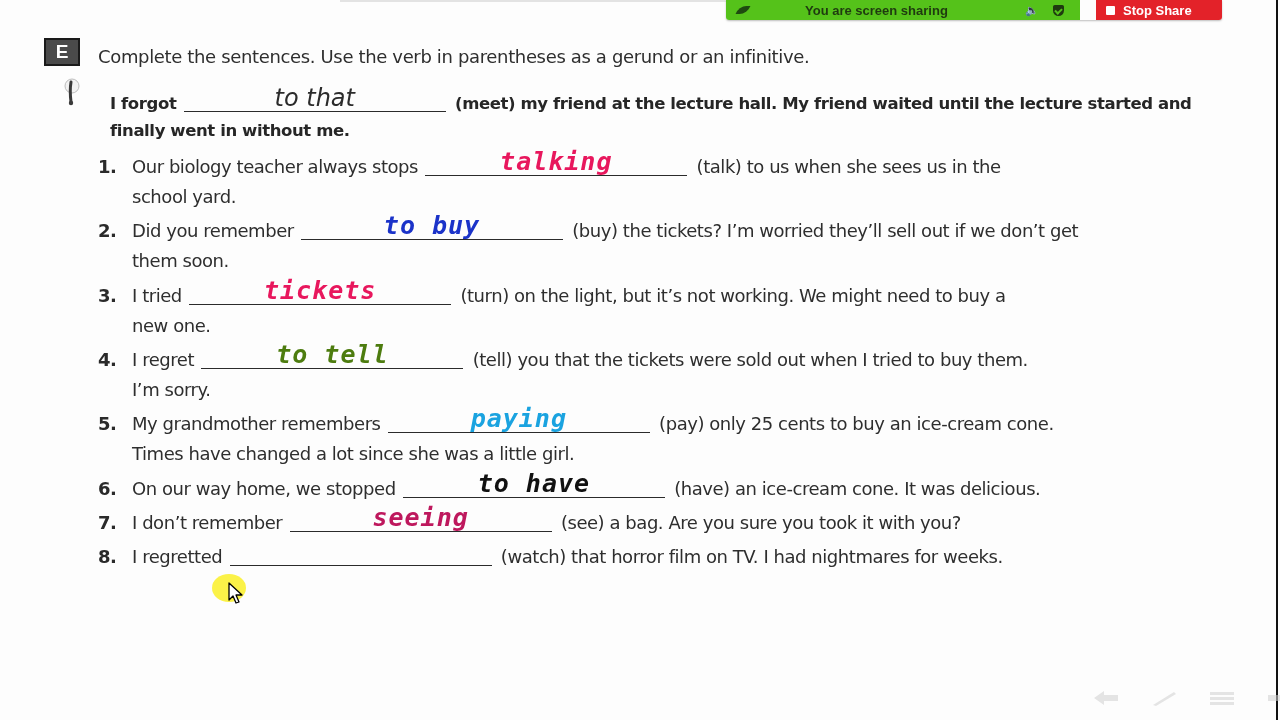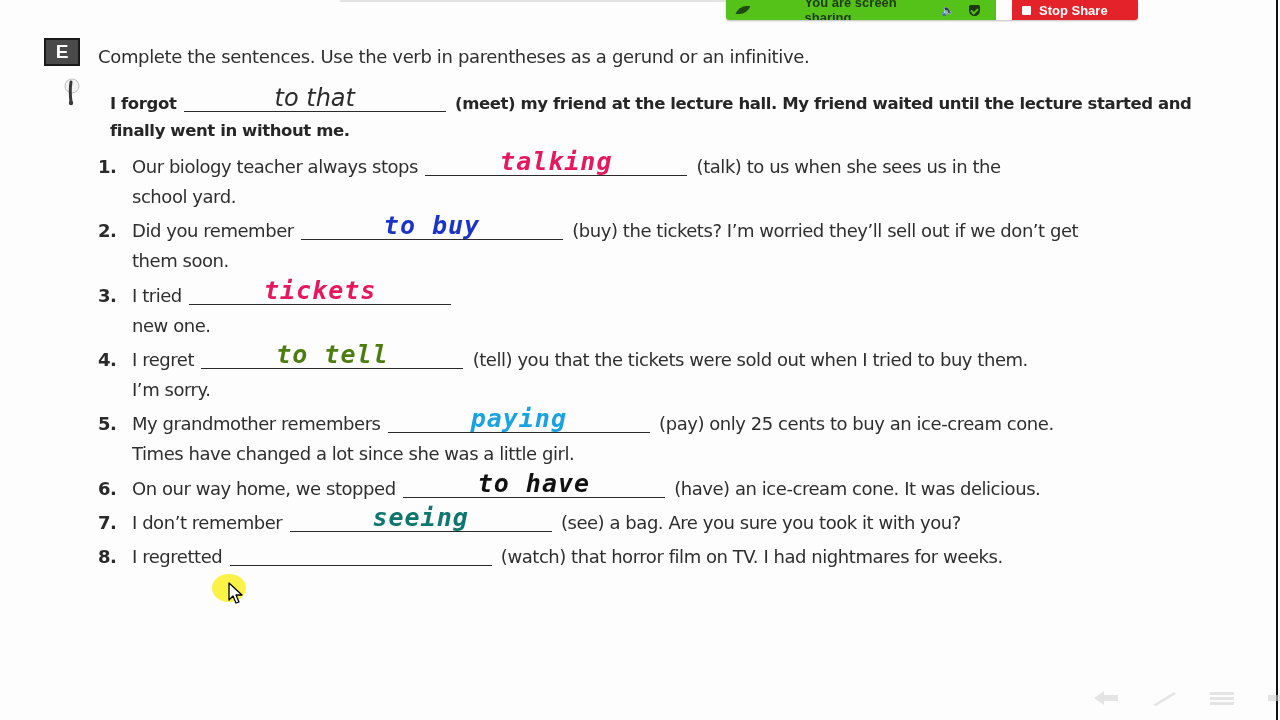--- a/index.html
+++ b/index.html
@@ -7,21 +7,21 @@
     width:1280px; height:720px; position:relative; overflow:hidden;
     background:#fdfdfd;
     font-family:"DejaVu Sans", sans-serif;
     color:#2b2b2b;
   }
   .top-edge { position:absolute; left:340px; top:0; width:386px; height:2px; background:#e3e3e3; }
   .right-edge { position:absolute; right:2px; top:0; width:2px; height:720px; background:#111; }
 
   
   .share-bar {
-    position:absolute; left:726px; top:0; width:412px; height:20px;
+    position:absolute; left:726px; top:0; width:496px; height:20px;
     display:flex; border-radius:0 0 3px 3px; overflow:hidden;
     box-shadow:0 1px 2px rgba(0,0,0,0.25);
   }
   .share-green {
     flex:1; background:#55c21a; display:flex; align-items:center;
     font-family:"Liberation Sans", sans-serif; font-weight:bold; font-size:13px; color:#1f3a10;
   }
   .share-green .leaf { width:12px; height:8px; margin-left:11px; background:#1f4a10;
     border-radius:8px 0 8px 0; transform:skewX(-20deg); }
   .share-green .share-text { margin-left:56px; }
@@ -137,21 +137,21 @@
       <span>(buy) the tickets? I’m worried they’ll sell out if we don’t get</span><br>
       <span>them soon.</span>
     </div>
   </div>
 
   <div class="item" style="top:129px;">
     <span class="num">3.</span>
     <div class="body">
       <span>I tried</span>
       <span class="blank"><span class="ans" style="color:#e8175d">tickets</span></span>
-      <br>
+      <span>(turn) on the light, but it’s not working. We might need to buy a</span><br>
       <span>new one.</span>
     </div>
   </div>
 
   <div class="item" style="top:193px;">
     <span class="num">4.</span>
     <div class="body">
       <span>I regret</span>
       <span class="blank"><span class="ans" style="color:#4d7c0f">to tell</span></span>
       <span>(tell) you that the tickets were sold out when I tried to buy them.</span><br>
@@ -175,21 +175,21 @@
       <span>On our way home, we stopped</span>
       <span class="blank"><span class="ans" style="color:#111111">to have</span></span>
       <span>(have) an ice-cream cone. It was delicious.</span>
     </div>
   </div>
 
   <div class="item" style="top:356px;">
     <span class="num">7.</span>
     <div class="body">
       <span>I don’t remember</span>
-      <span class="blank"><span class="ans" style="color:#0f766e">seeing</span></span>
+      <span class="blank"><span class="ans" style="color:#be185d">seeing</span></span>
       <span>(see) a bag. Are you sure you took it with you?</span>
     </div>
   </div>
 
   <div class="item" style="top:390px;">
     <span class="num">8.</span>
     <div class="body">
       <span>I regretted</span>
       <span class="blank"><span class="ans"></span></span>
       <span>(watch) that horror film on TV. I had nightmares for weeks.</span>

